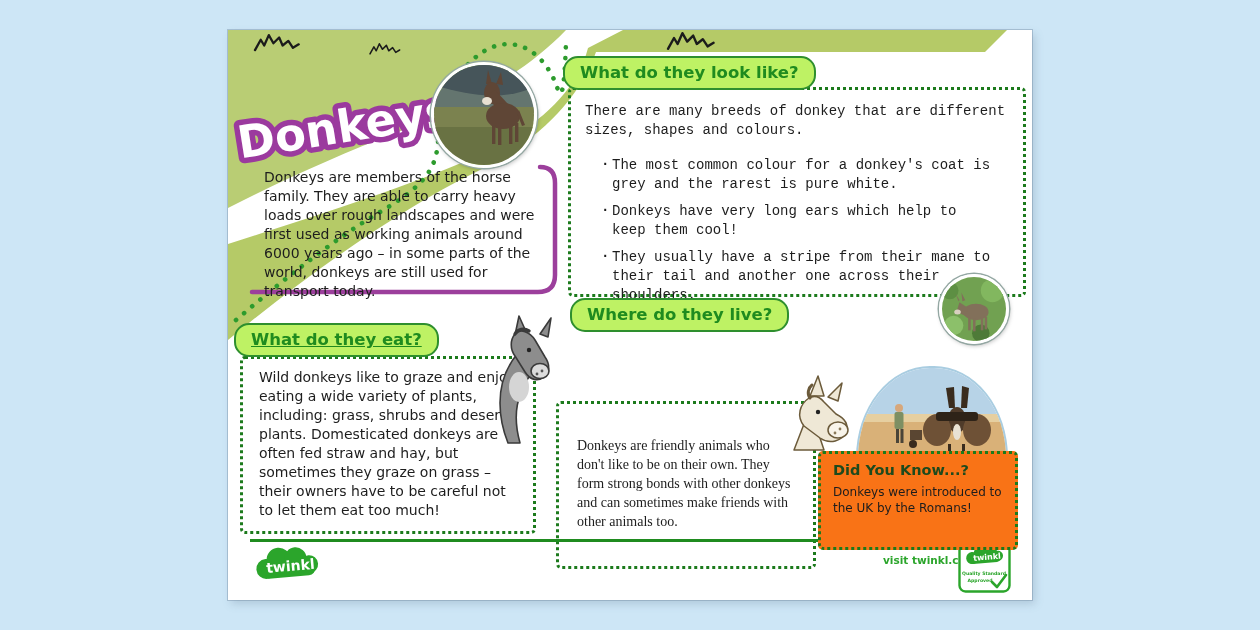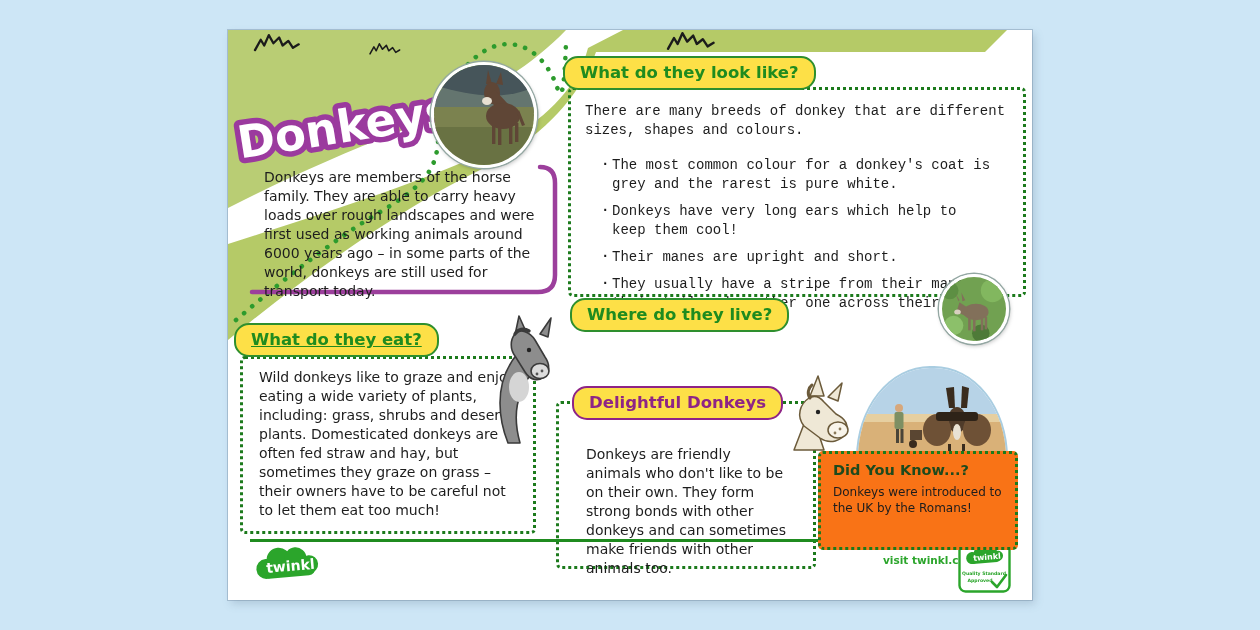--- a/index.html
+++ b/index.html
@@ -11,21 +11,21 @@
   .page{
     position:absolute;left:228px;top:30px;width:804px;height:570px;
     background:#ffffff;
     box-shadow:0 0 0 1px rgba(110,135,160,.4), 3px 4px 8px rgba(90,115,140,.25);
   }
   .decor{position:absolute;left:0;top:0;width:804px;height:570px;z-index:1;}
   .abs{position:absolute;}
 
   
   .pill{
-    position:absolute;z-index:6;background:#fde047;white-space:nowrap;
+    position:absolute;z-index:6;background:#bef264;white-space:nowrap;
     border:2.5px solid #2e8f2e;border-radius:15px;
     padding:5px 15px 6px 15px;
     font-weight:bold;font-size:16.5px;color:#1f8b1f;
   }
   .pill.purple{border-color:#8e2486;color:#8e2486;}
 
   
   .dotbox{
     position:absolute;z-index:4;
     border:3px dotted #1c7a1c;border-radius:5px;
@@ -63,21 +63,21 @@
   #eat-box{left:12px;top:326px;width:290px;height:172px;}
   #eat-box .inner{padding:9px 12px 8px 16px;}
   #eat-box p{margin:0;}
 
   #live-pill{left:342px;top:268px;}
   #live-text{left:352px;top:310px;width:436px;z-index:5;}
 
   #delight-pill{left:344px;top:356px;}
   #delight-box{left:328px;top:371px;width:254px;height:162px;}
   #delight-box .inner{padding:27px 10px 8px 13px;}
-  #delight-box p{margin:14px;}
+  #delight-box p{margin:5px;font-family:Liberation Serif, serif;}
 
   #didknow-box{left:590px;top:421px;width:194px;height:93px;background:#f97316;z-index:6;}
   #didknow-box .inner{padding:8px 10px 6px 12px;}
   #didknow-title{font-weight:bold;font-size:14.5px;color:#1d4a1d;margin:0 0 7px 0;}
   #didknow-text{font-size:12px;line-height:1.32;color:#1d1d1d;margin:0;}
 
   
   #grey-donkey{left:260px;top:283px;width:96px;height:132px;z-index:6;}
   #white-donkey{left:530px;top:344px;width:104px;height:78px;z-index:6;}
 
@@ -133,36 +133,34 @@
 
   <div id="intro-text" class="abs body-text" style="z-index:5;">Donkeys are members of the horse family. They are able to carry heavy loads over rough landscapes and were first used as working animals around 6000 years ago – in some parts of the world, donkeys are still used for transport today.</div>
 
   <div id="look-pill" class="pill">What do they look like?</div>
   <div id="look-box" class="dotbox">
     <div class="inner body-text">
       <p>There are many breeds of donkey that are different sizes, shapes and colours.</p>
       <ul class="bullets">
         <li>The most common colour for a donkey's coat is grey and the rarest is pure white.</li>
         <li>Donkeys have very long ears which help to keep them cool!</li>
-        <li>Their manes are upright and short.</li>
         <li>They usually have a stripe from their mane to their tail and another one across their shoulders.</li>
       </ul>
     </div>
   </div>
 
   <div id="eat-pill" class="pill">What do they eat?</div>
   <div id="eat-box" class="dotbox">
     <div class="inner body-text">
       <p>Wild donkeys like to graze and enjoy eating a wide variety of plants, including: grass, shrubs and desert plants. Domesticated donkeys are often fed straw and hay, but sometimes they graze on grass – their owners have to be careful not to let them eat too much!</p>
     </div>
   </div>
 
   <div id="live-pill" class="pill">Where do they live?</div>
 
-  <div id="delight-pill" class="pill purple">Delightful Donkeys</div>
   <div id="delight-box" class="dotbox">
     <div class="inner body-text">
       <p>Donkeys are friendly animals who don't like to be on their own. They form strong bonds with other donkeys and can sometimes make friends with other animals too.</p>
     </div>
   </div>
 
   <div id="photo-small" class="abs photo">
     <svg viewBox="0 0 66 66" width="100%" height="100%" xmlns="http://www.w3.org/2000/svg">
       <rect width="66" height="66" fill="#71a151"></rect>
       <circle cx="12" cy="50" r="10" fill="#8cc06a"></circle>

